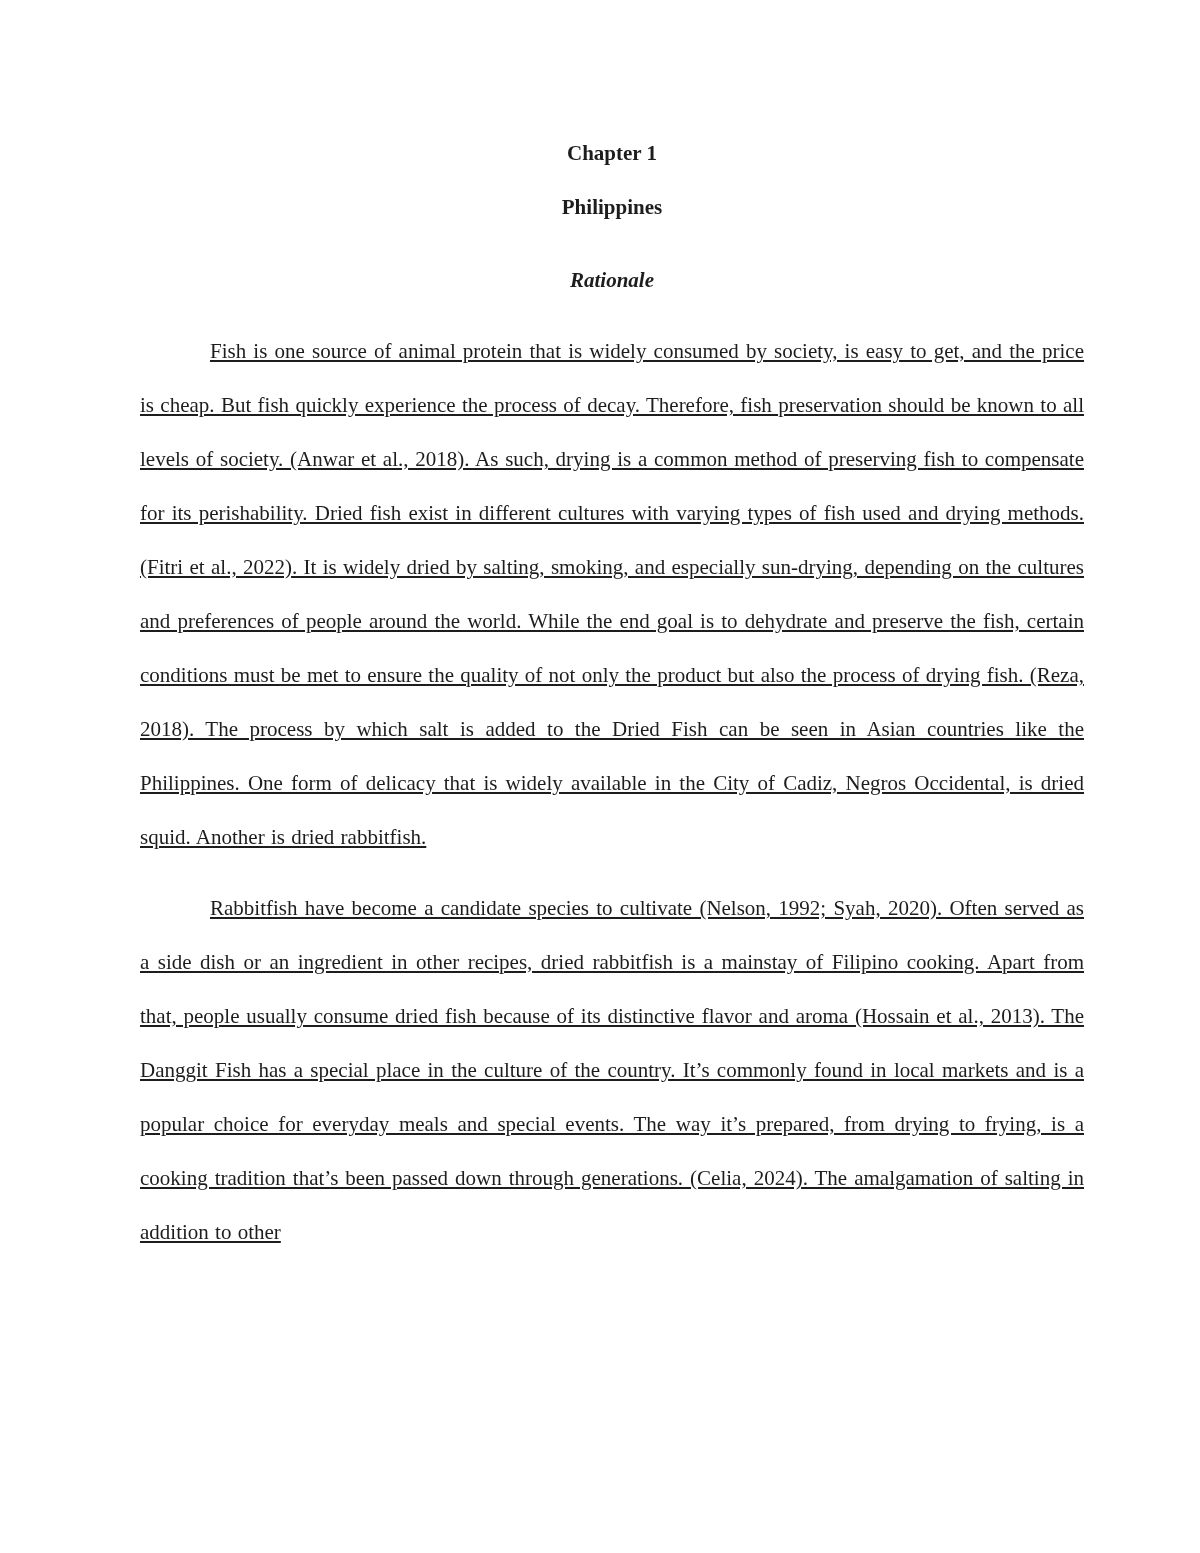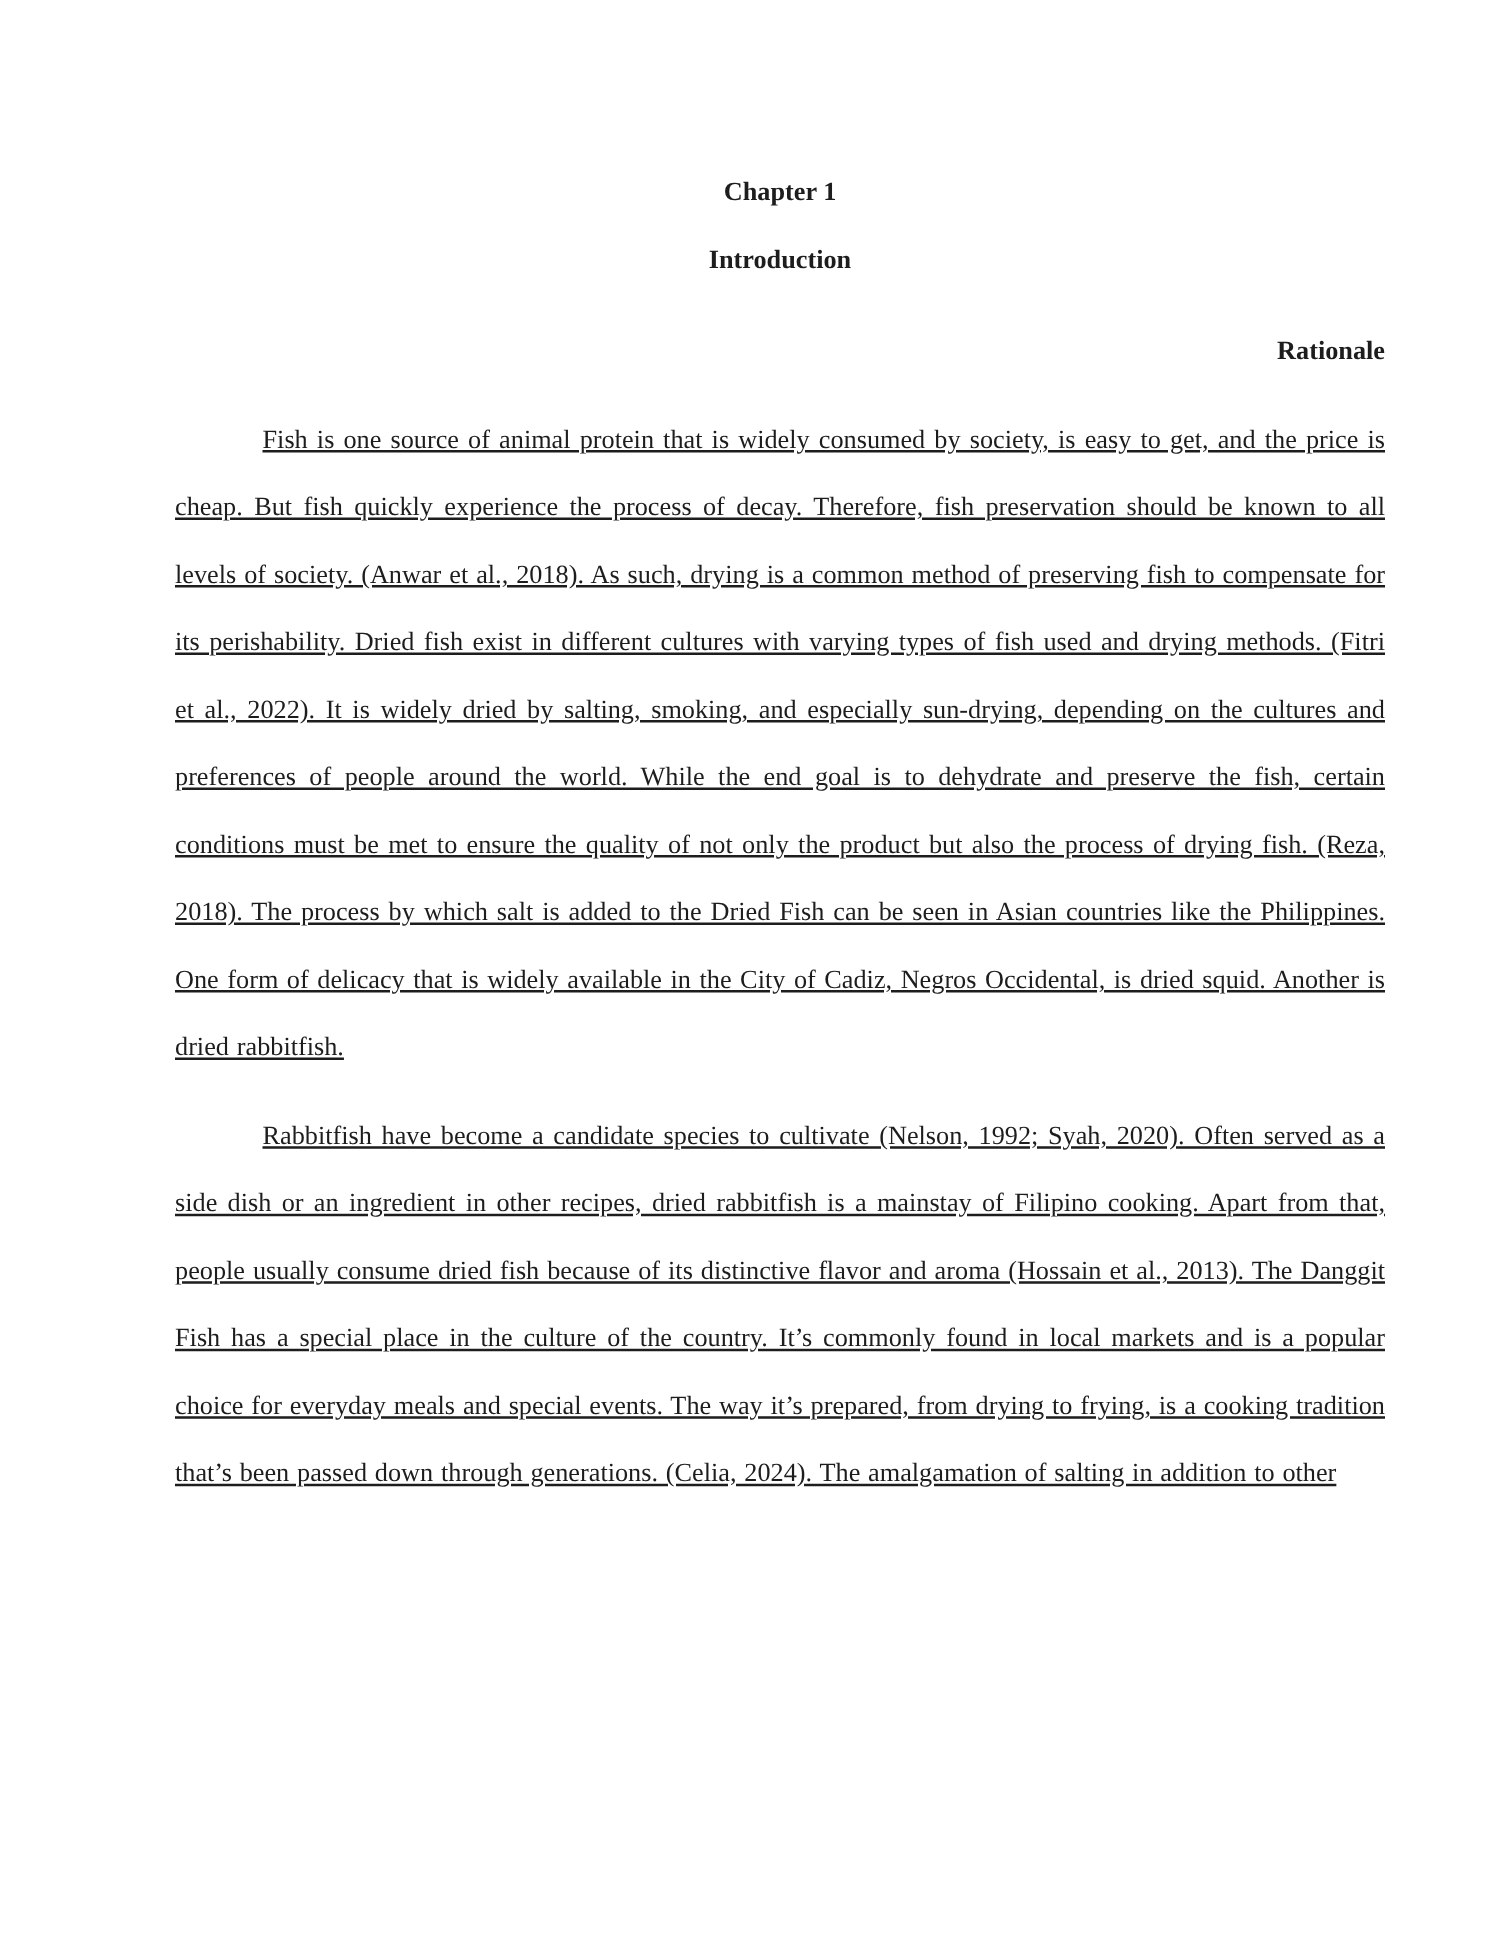--- a/index.html
+++ b/index.html
@@ -7,51 +7,52 @@
     padding: 0;
     background: #ffffff;
   }
   .page {
     position: relative;
     width: 1200px;
     height: 1553px;
     margin: 0 auto;
     background: #ffffff;
     box-sizing: border-box;
-    padding: 126px 92px 60px 140px;
+    padding: 126px 116px 60px 140px;
     font-family: "Liberation Serif", "DejaVu Serif", serif;
     font-size: 21px;
     line-height: 54px;
     color: #1d1d1d;
   }
   .heading-center {
     margin: 0;
     text-align: center;
     font-weight: bold;
     font-size: 21px;
     line-height: 54px;
   }
   .heading-left {
     margin: 19px 0 0 0;
-    text-align: right;
+    text-align: center;
     font-weight: bold;
     font-size: 21px;
     line-height: 54px;
+    font-style: italic;
   }
   .body-para {
     margin: 17px 0 0 0;
     text-align: justify;
     text-indent: 70px;
     line-height: 54px;
     word-spacing: 1px;
     text-decoration: underline;
   }
 </style>
 </head>
 <body>
 
 <div class="page">
   <h1 class="heading-center">Chapter 1</h1>
-  <h2 class="heading-center">Introduction</h2>
+  <h2 class="heading-center">Philippines</h2>
   <h3 class="heading-left">Rationale</h3>
   <p class="body-para">Fish is one source of animal protein that is widely consumed by society, is easy to get, and the price is cheap. But fish quickly experience the process of decay. Therefore, fish preservation should be known to all levels of society. (Anwar et al., 2018). As such, drying is a common method of preserving fish to compensate for its perishability. Dried fish exist in different cultures with varying types of fish used and drying methods. (Fitri et al., 2022). It is widely dried by salting, smoking, and especially sun-drying, depending on the cultures and preferences of people around the world. While the end goal is to dehydrate and preserve the fish, certain conditions must be met to ensure the quality of not only the product but also the process of drying fish. (Reza, 2018). The process by which salt is added to the Dried Fish can be seen in Asian countries like the Philippines. One form of delicacy that is widely available in the City of Cadiz, Negros Occidental, is dried squid. Another is dried rabbitfish.</p>
   <p class="body-para">Rabbitfish have become a candidate species to cultivate (Nelson, 1992; Syah, 2020). Often served as a side dish or an ingredient in other recipes, dried rabbitfish is a mainstay of Filipino cooking. Apart from that, people usually consume dried fish because of its distinctive flavor and aroma (Hossain et al., 2013). The Danggit Fish has a special place in the culture of the country. It’s commonly found in local markets and is a popular choice for everyday meals and special events. The way it’s prepared, from drying to frying, is a cooking tradition that’s been passed down through generations. (Celia, 2024). The amalgamation of salting in addition to other</p>
 </div>
 
 </body></html>

